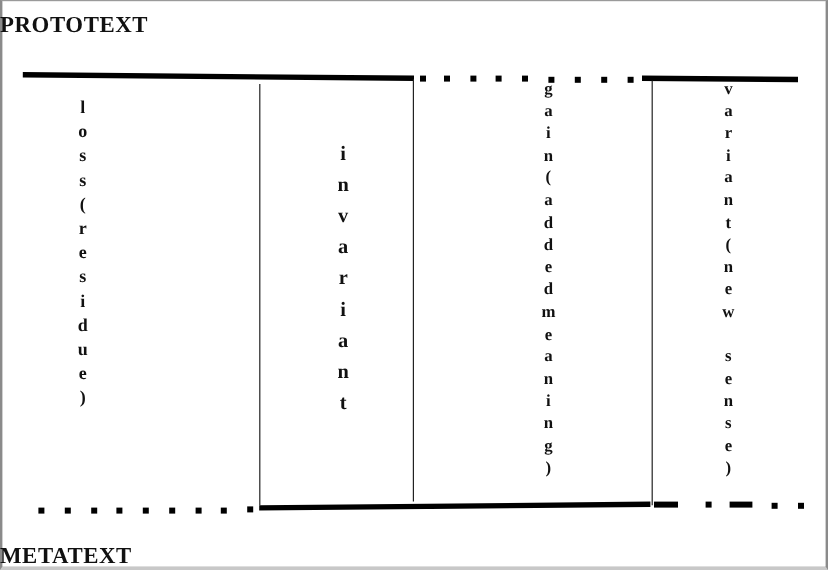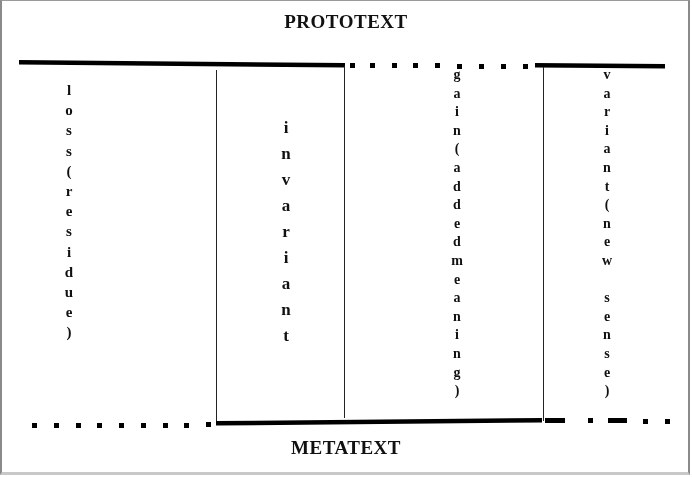--- a/index.html
+++ b/index.html
@@ -4,38 +4,38 @@
   <style>
     html, body { margin: 0; padding: 0; background: #ffffff; }
     body { width: 692px; height: 477px; position: relative; overflow: hidden; }
     .frame {
       position: absolute; left: 0; top: 0; width: 690px; height: 475px;
       border-left: 2px solid #8a8a8a; border-right: 2px solid #8a8a8a;
       border-top: 1px solid #9a9a9a; border-bottom: 3px solid #c8c8c8;
       box-sizing: border-box; background: #ffffff;
     }
     .title {
-      position: absolute; left: 0; width: 692px; text-align: center;
+      position: absolute; left: 0; width: 692px; 
       font-family: "Liberation Serif", "DejaVu Serif", serif;
       font-weight: bold; font-size: 19px; color: #111; letter-spacing: 0.5px;
     }
     svg.lines { position: absolute; left: 0; top: 0; }
     .col {
       position: absolute; display: flex; flex-direction: column; align-items: center;
       font-family: "Liberation Serif", "DejaVu Serif", serif; font-weight: bold; color: #111;
     }
     .col span { display: block; text-align: center; width: 20px; }
   </style>
 </head>
 <body>
 
 <div class="frame"></div>
 
 <div class="title" style="top:11px;">PROTOTEXT</div>
-<div class="title" style="top:437px;">METATEXT</div>
+<div class="title" style="top:453px;">METATEXT</div>
 
 <svg class="lines" width="692" height="477">
 
   <polygon points="19,60 345,63 345,67.5 19,64.5" fill="#000"></polygon>
 
   <g fill="#000">
     <rect x="350" y="63" width="5" height="5"></rect>
     <rect x="370" y="63" width="5" height="5"></rect>
     <rect x="392" y="63" width="5" height="5"></rect>
     <rect x="413" y="63" width="5" height="5"></rect>

